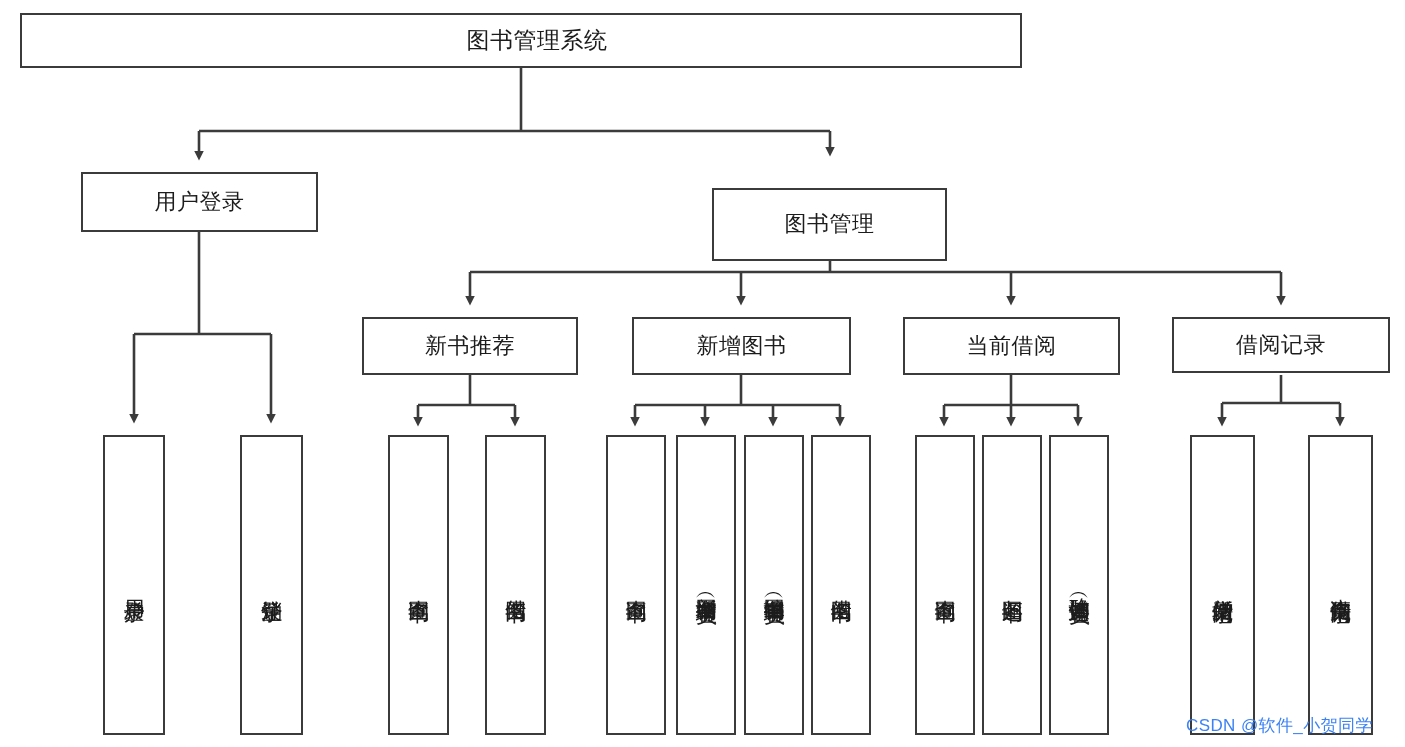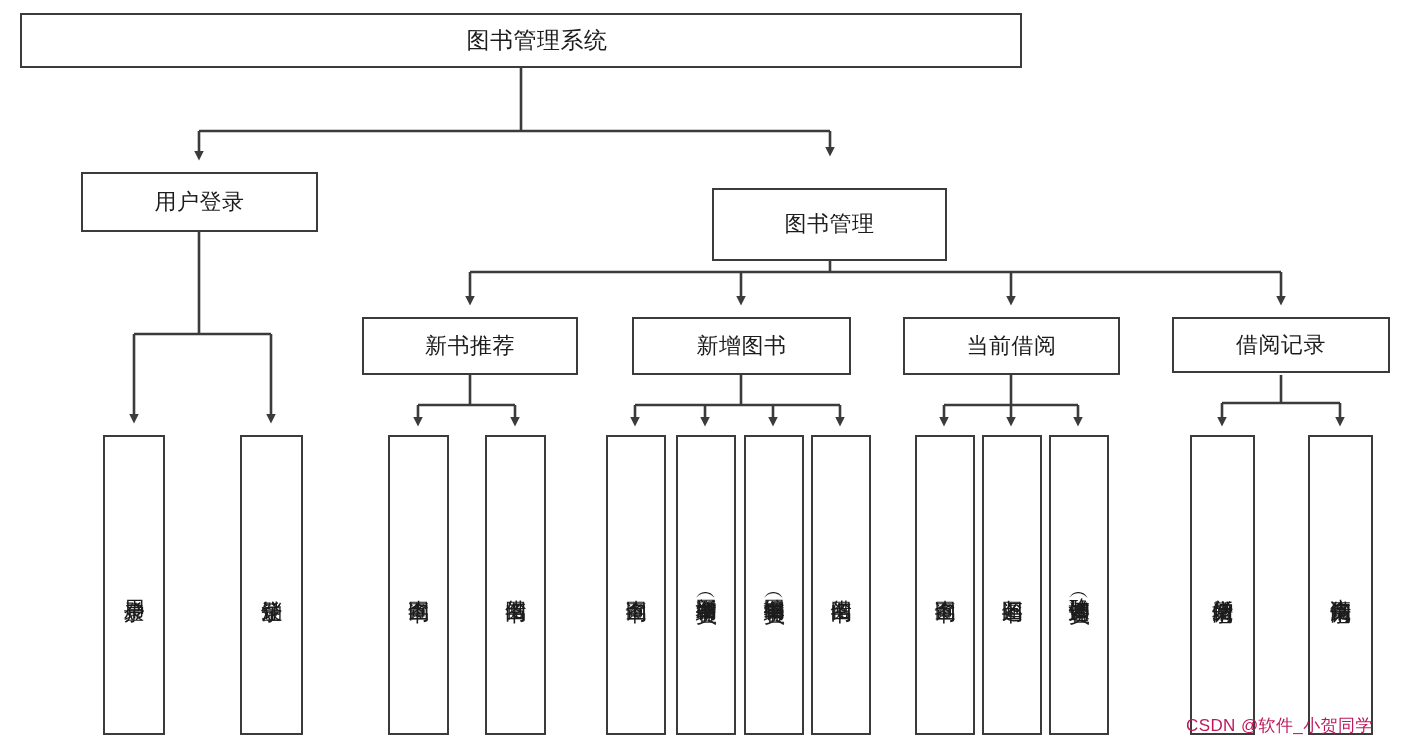--- a/index.html
+++ b/index.html
@@ -59,21 +59,21 @@
     font-size: 21px;
     line-height: 1.06;
     letter-spacing: 1px;
     white-space: nowrap;
   }
   .watermark {
     position: absolute;
     left: 1186px;
     top: 714px;
     font-size: 17px;
-    color: #be185d;
+    color: #3b82f6;
     white-space: nowrap;
     letter-spacing: 0.4px;
   }
 </style>
 </head>
 <body>
 
 <div id="canvas">
 
   <svg class="wires" viewBox="0 0 1405 747">

